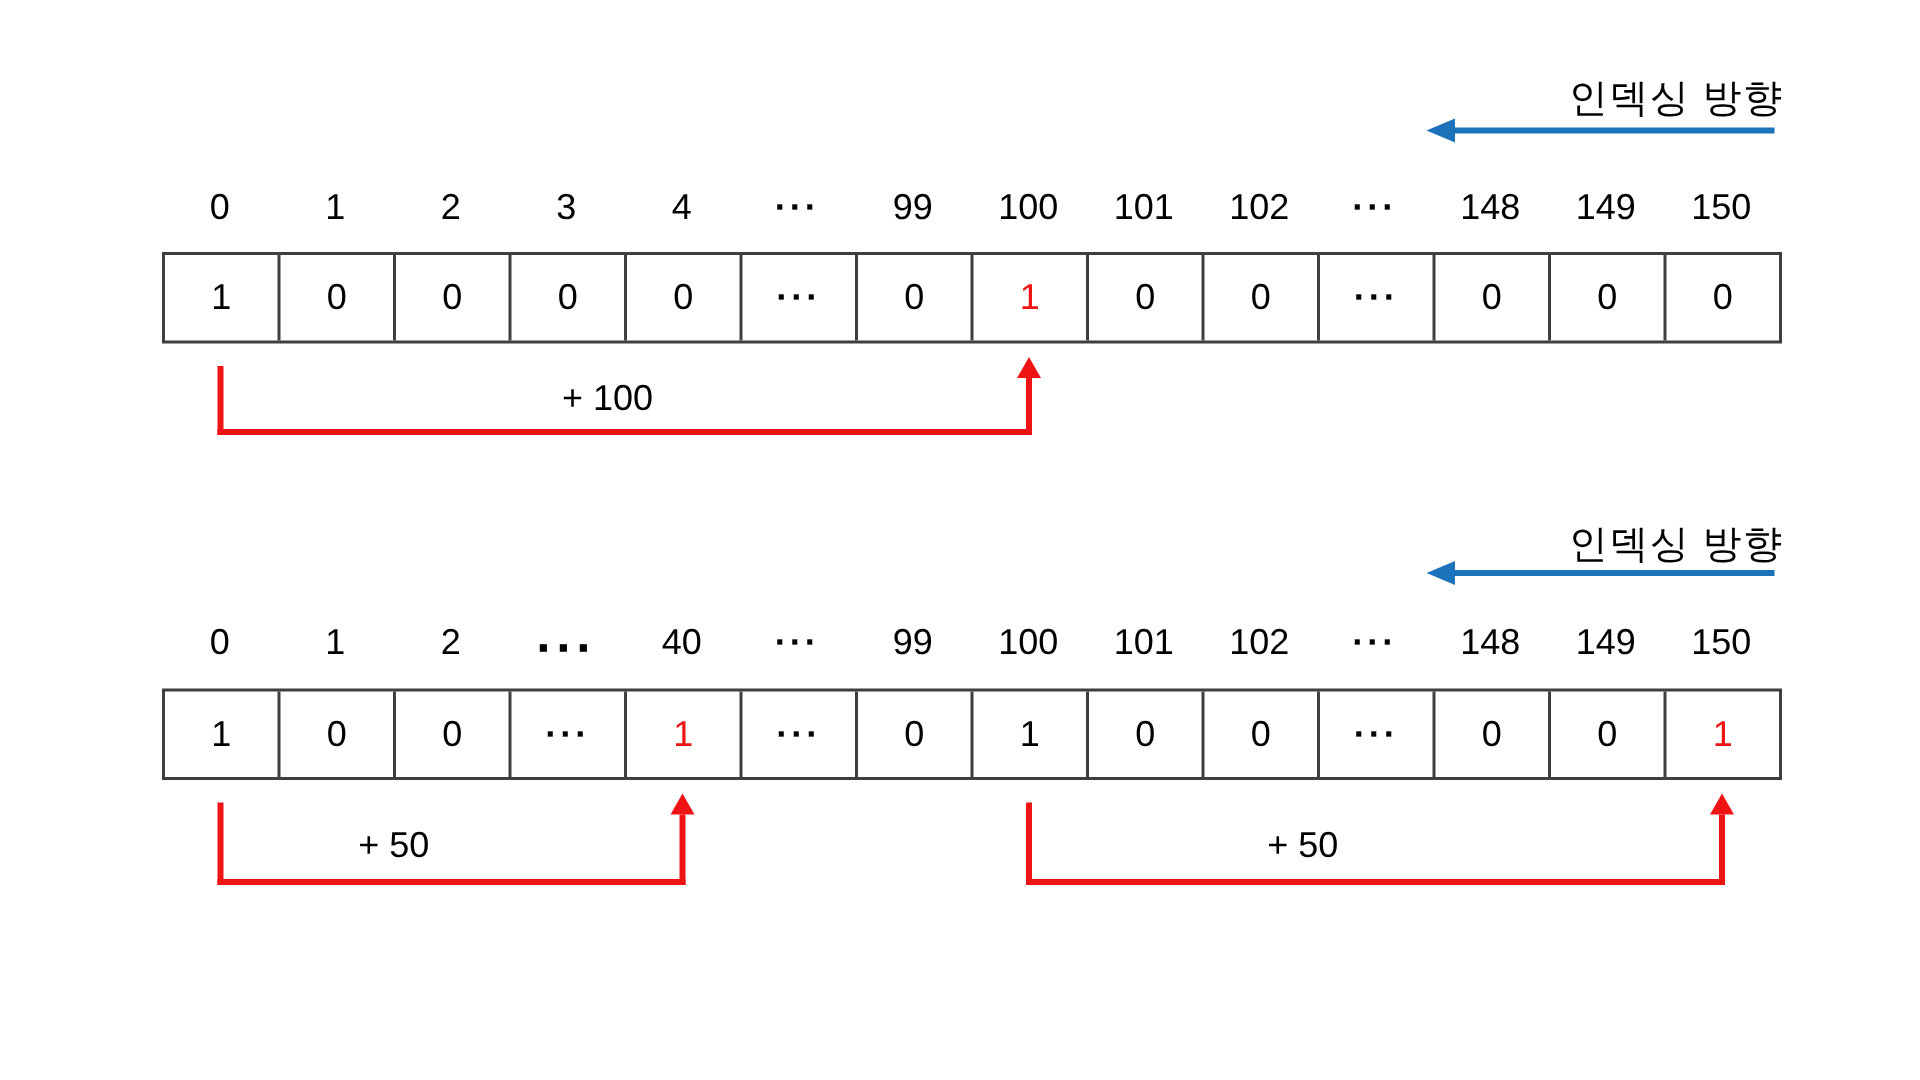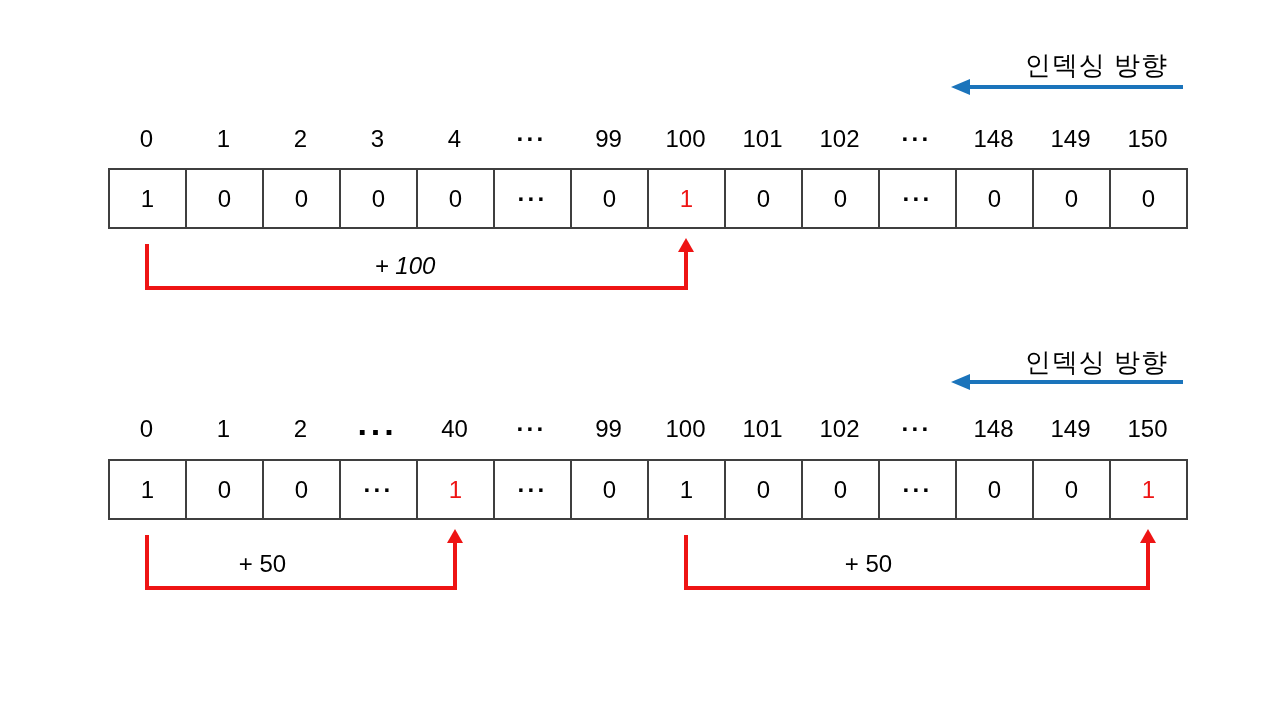--- a/index.html
+++ b/index.html
@@ -4,21 +4,21 @@
 <style>
   html,body{margin:0;padding:0;}
   body{
     width:1280px;height:720px;overflow:hidden;
     font-family:"Liberation Sans","DejaVu Sans",sans-serif;
     position:relative;
   }
   .canvas{position:absolute;inset:0;}
 
   
-  .dir-label{position:absolute;right:112px;font-size:26px;color:var(--text);letter-spacing:1px;white-space:nowrap;}
+  .dir-label{position:absolute;right:91px;font-size:26px;color:var(--text);letter-spacing:1px;white-space:nowrap;}
   .dir-label.s0{top:48px}
   .dir-label.s1{top:345px}
   .dir-shaft{position:absolute;left:969px;width:214px;height:4px;background:var(--blue);}
   .dir-shaft.s0{top:85px}
   .dir-shaft.s1{top:380px}
   .dir-head{position:absolute;left:951px;width:0;height:0;
     border-top:8px solid transparent;border-bottom:8px solid transparent;
     border-right:19px solid var(--blue);}
   .dir-head.s0{top:79px}
   .dir-head.s1{top:374px}
@@ -90,21 +90,21 @@
         <div class="cell dots">···</div>
         <div class="cell">0</div>
         <div class="cell">0</div>
         <div class="cell">0</div>
       </div>
     <div id="jmp0">
         <div class="jump-part" style="left: 144.5px; top: 244px; width: 4px; height: 46px;"></div>
         <div class="jump-part" style="left: 144.5px; top: 286px; width: 543px; height: 4px;"></div>
         <div class="jump-part" style="left: 683.5px; top: 252px; width: 4px; height: 38px;"></div>
         <div class="jump-head" style="left: 677.5px; top: 238px;"></div>
-        <div class="jump-label" style="left: 405px; top: 252px; font-style: italic;">+ 100</div>
+        <div class="jump-label" style="left: 405px; top: 252px;">+ 100</div>
       </div>
   </section>
 
   <section>
     <span class="dir-label s1">인덱싱 방향</span>
     <span class="dir-shaft s1"></span>
     <span class="dir-head s1"></span>
     <div class="index-row" id="idx1">
         <span class="index-cell">0</span>
         <span class="index-cell">1</span>

